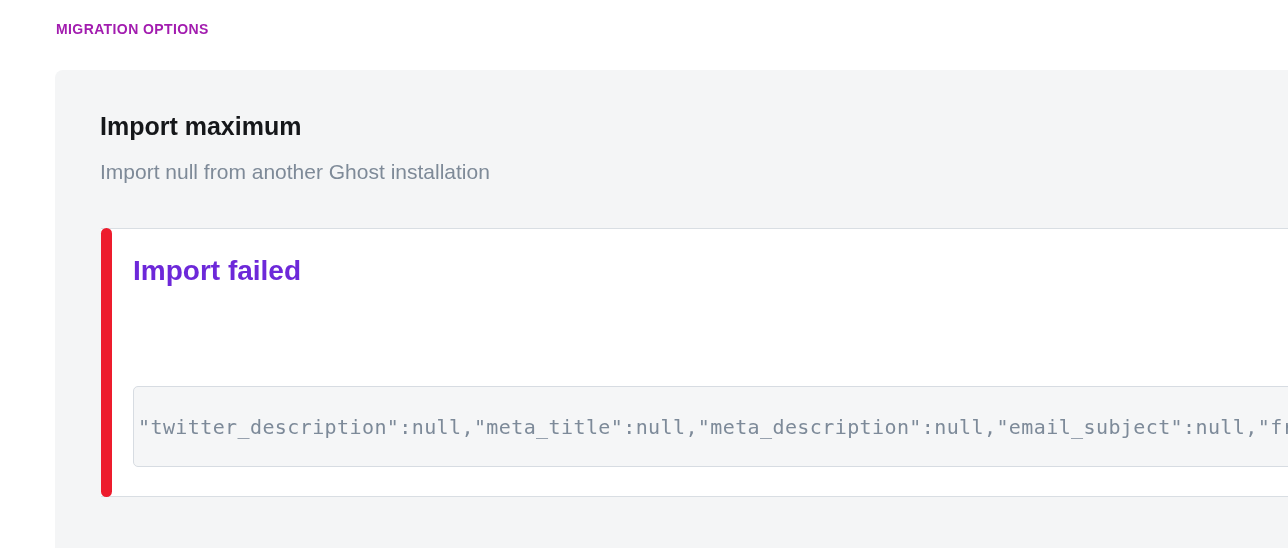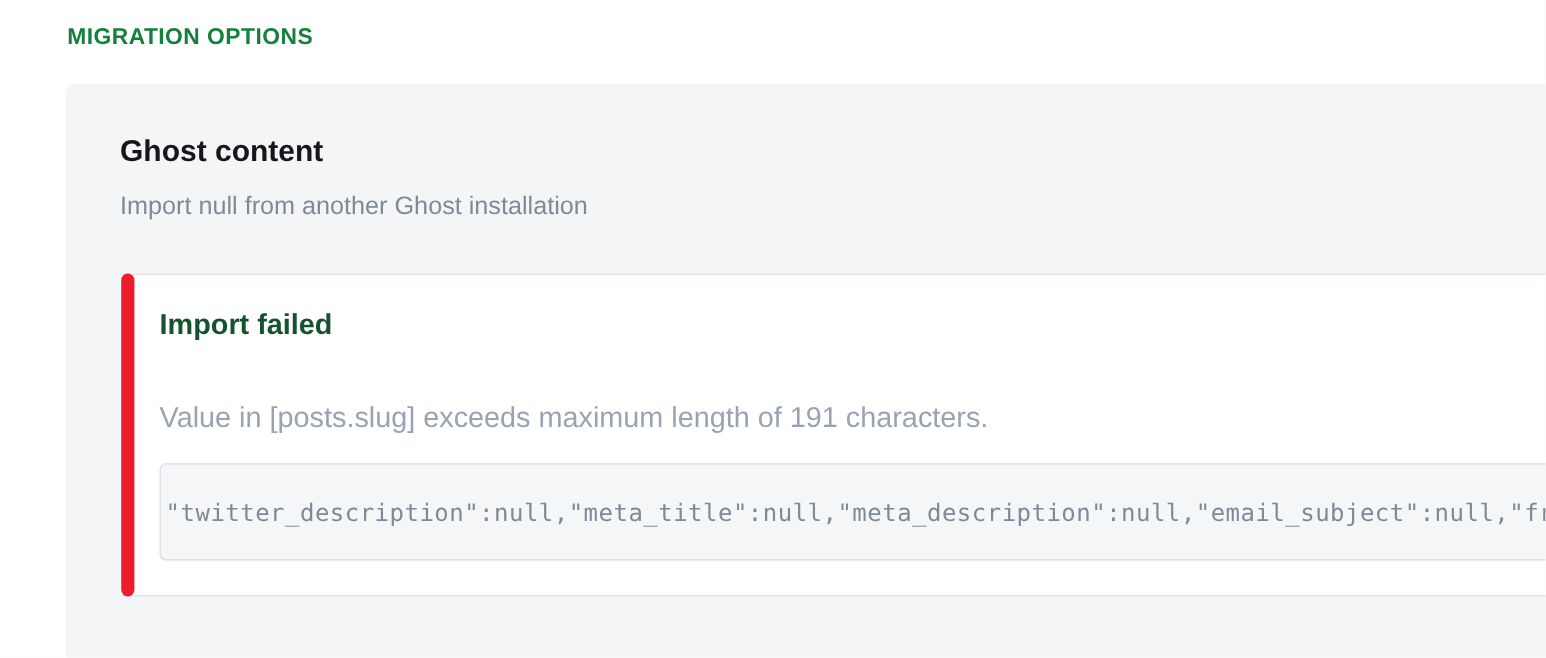--- a/index.html
+++ b/index.html
@@ -9,24 +9,24 @@
     overflow: hidden;
     background: #ffffff;
     font-family: "Liberation Sans", sans-serif;
     -webkit-font-smoothing: antialiased;
   }
 
   .section-label {
     position: absolute;
     left: 56px;
     top: 21px;
-    font-size: 19px;
+    font-size: 14px;
     font-weight: 600;
     letter-spacing: 0.4px;
-    color: #15803d;
+    color: #a21caf;
     text-transform: uppercase;
   }
 
   .panel {
     position: absolute;
     left: 55px;
     top: 70px;
     width: 1330px;   
     height: 540px;   
     background: #f4f5f6;
@@ -71,24 +71,24 @@
     bottom: -1px;
     width: 11px;
     border-radius: 6px;
     background: #ed1c2d;
   }
 
   .error-title {
     position: absolute;
     left: 32px;
     top: 24px;
-    font-size: 24px;
+    font-size: 28px;
     font-weight: 700;
     line-height: 36px;
-    color: #14532d;
+    color: #6d28d9;
   }
 
   .error-message {
     position: absolute;
     left: 32px;
     top: 104px;
     font-size: 24px;
     font-weight: 400;
     line-height: 32px;
     color: #98a4b2;
@@ -114,27 +114,26 @@
     white-space: pre;
   }
 </style>
 </head>
 <body>
 
 <h2 class="section-label">MIGRATION OPTIONS</h2>
 
 <section class="panel">
 
-  <h3 class="panel-title">Ghost content</h3>
+  <h3 class="panel-title">Import maximum</h3>
 
   <p class="panel-subtitle">Import null from another Ghost installation</p>
 
   <div class="error-card">
 
     <div class="error-accent-bar"></div>
 
     <h4 class="error-title">Import failed</h4>
 
-    <p class="error-message">Value in [posts.slug] exceeds maximum length of 191 characters.</p>
 
     <pre class="error-detail">"twitter_description":null,"meta_title":null,"meta_description":null,"email_subject":null,"fr</pre>
   </div>
 </section>
 
 </body></html>

